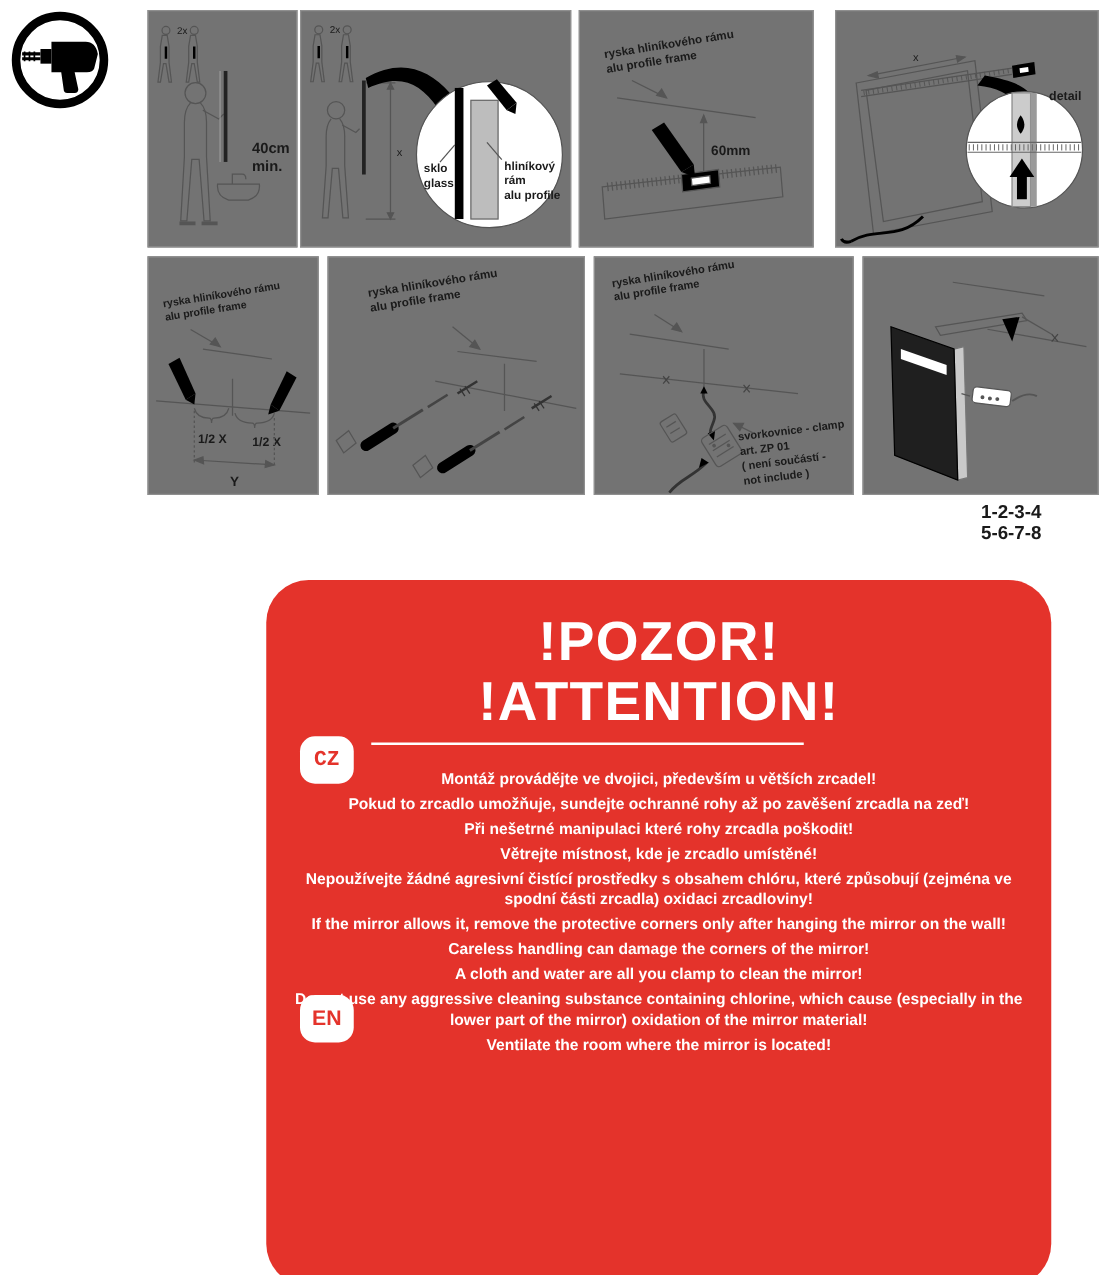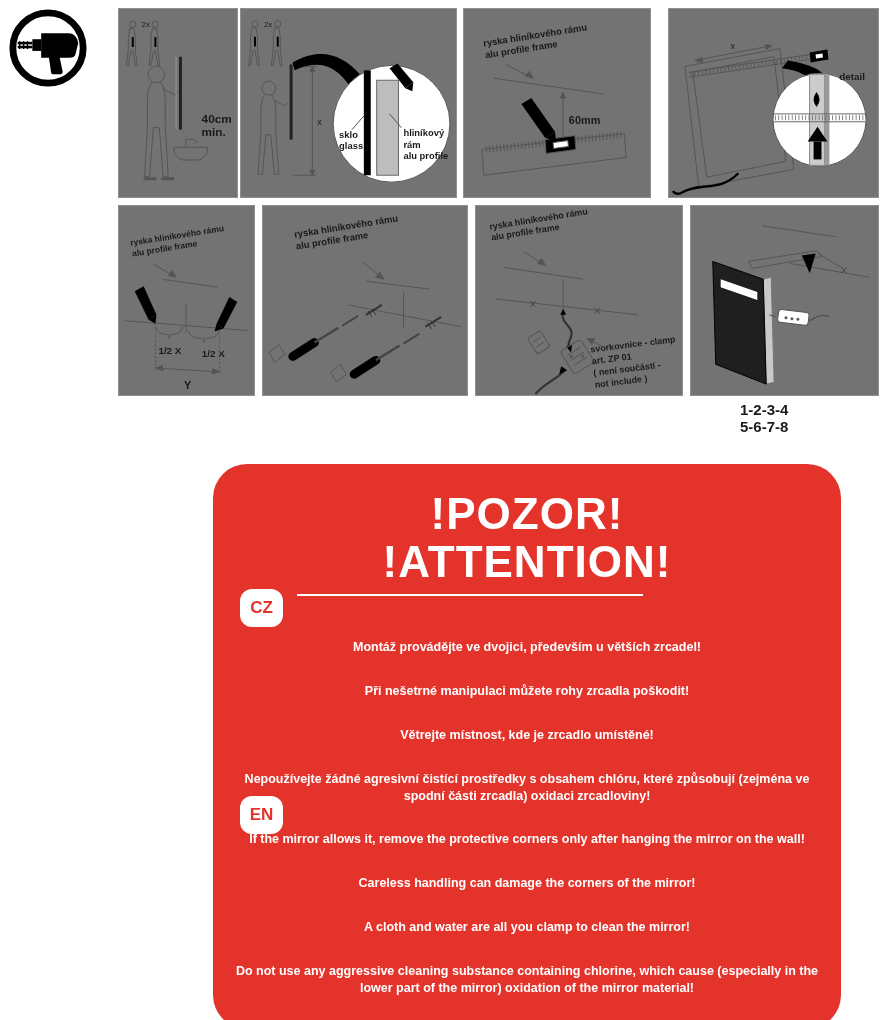--- a/index.html
+++ b/index.html
@@ -2,33 +2,33 @@
 <html><head>
 <meta charset="utf-8">
 <style>
   html,body{margin:0;padding:0;background:#fff;}
   body{width:887px;height:1020px;position:relative;font-family:"Liberation Sans",sans-serif;overflow:hidden;}
   .panel{position:absolute;border:1px solid #8f8f8f;background:#737373;box-sizing:border-box;}
   .panel svg{display:block;width:100%;height:100%;}
   svg text{font-family:"Liberation Sans",sans-serif;fill:#1a1a1a;}
   .lbl{font-weight:bold;}
   .drill{position:absolute;left:6px;top:6px;width:84px;height:84px;}
-  .steps{position:absolute;left:740px;top:401px;width:138px;text-align:left;
+  .steps{position:absolute;left:740px;top:401px;width:138px;text-align:center;
          font-size:15px;font-weight:bold;color:#1a1a1a;line-height:17px;}
   .warning{position:absolute;left:213px;top:464px;width:628px;height:565px;
            background:#e4332b;border-radius:34px;color:#fff;box-sizing:border-box;}
   .wtitle{margin:26px 0 0;text-align:center;font-size:44px;line-height:1.08;
           font-weight:bold;letter-spacing:1px;}
   .wline{border:none;border-top:2px solid #fff;width:346px;margin:9px 0 0 84px;}
   .badge{position:absolute;left:27px;width:43px;height:38px;background:#fff;border-radius:12px;
          color:#e4332b;font-weight:bold;font-size:17px;display:flex;align-items:center;justify-content:center;}
-  .badge-cz{top:125px;}
+  .badge-cz{top:125px;font-family:Liberation Mono, monospace;}
   .badge-en{top:332px;}
   .wtext{padding:16px 20px 0;text-align:center;}
-  .wtext p{margin:27px 0;font-size:12.5px;font-weight:bold;line-height:1.35;}
+  .wtext p{margin:3px 0;font-size:12.5px;font-weight:bold;line-height:1.35;}
   .first-en{margin-top:33px !important;}
 </style>
 </head>
 <body>
 
 <svg class="drill" viewBox="0 0 86 86">
   <circle cx="43" cy="43" r="36" fill="none" stroke="#000" stroke-width="7"></circle>
   <path fill="#000" d="M36 28 h28 q8 0 10 10 l-3 12 q-1 3-6 3 h-10 l3 14 q0 3-3 3 h-6 q-3 0-3-3 l-2-14 h-8 z"></path>
   <rect x="27" y="34" width="9" height="12" fill="#000"></rect>
   <g stroke="#000" stroke-width="2.6">
@@ -361,21 +361,22 @@
 <div class="warning">
   <div class="wtitle">
     <div>!POZOR!</div>
     <div>!ATTENTION!</div>
   </div>
   <hr class="wline">
   <div class="badge badge-cz">CZ</div>
   <div class="badge badge-en">EN</div>
   <div class="wtext">
     <p>Montáž provádějte ve dvojici, především u větších zrcadel!</p>
-    <p>Při nešetrné manipulaci můžete rohy zrcadla poškodit!</p>
+    <p>Pokud to zrcadlo umožňuje, sundejte ochranné rohy až po zavěšení zrcadla na zeď!</p>
+    <p>Při nešetrné manipulaci které rohy zrcadla poškodit!</p>
     <p>Větrejte místnost, kde je zrcadlo umístěné!</p>
     <p>Nepoužívejte žádné agresivní čistící prostředky s obsahem chlóru, které způsobují (zejména ve spodní části zrcadla) oxidaci zrcadloviny!</p>
     <p>If the mirror allows it, remove the protective corners only after hanging the mirror on the wall!</p>
     <p>Careless handling can damage the corners of the mirror!</p>
     <p>A cloth and water are all you clamp to clean the mirror!</p>
     <p>Do not use any aggressive cleaning substance containing chlorine, which cause (especially in the lower part of the mirror) oxidation of the mirror material!</p>
     <p>Ventilate the room where the mirror is located!</p>
   </div>
 </div>
 

